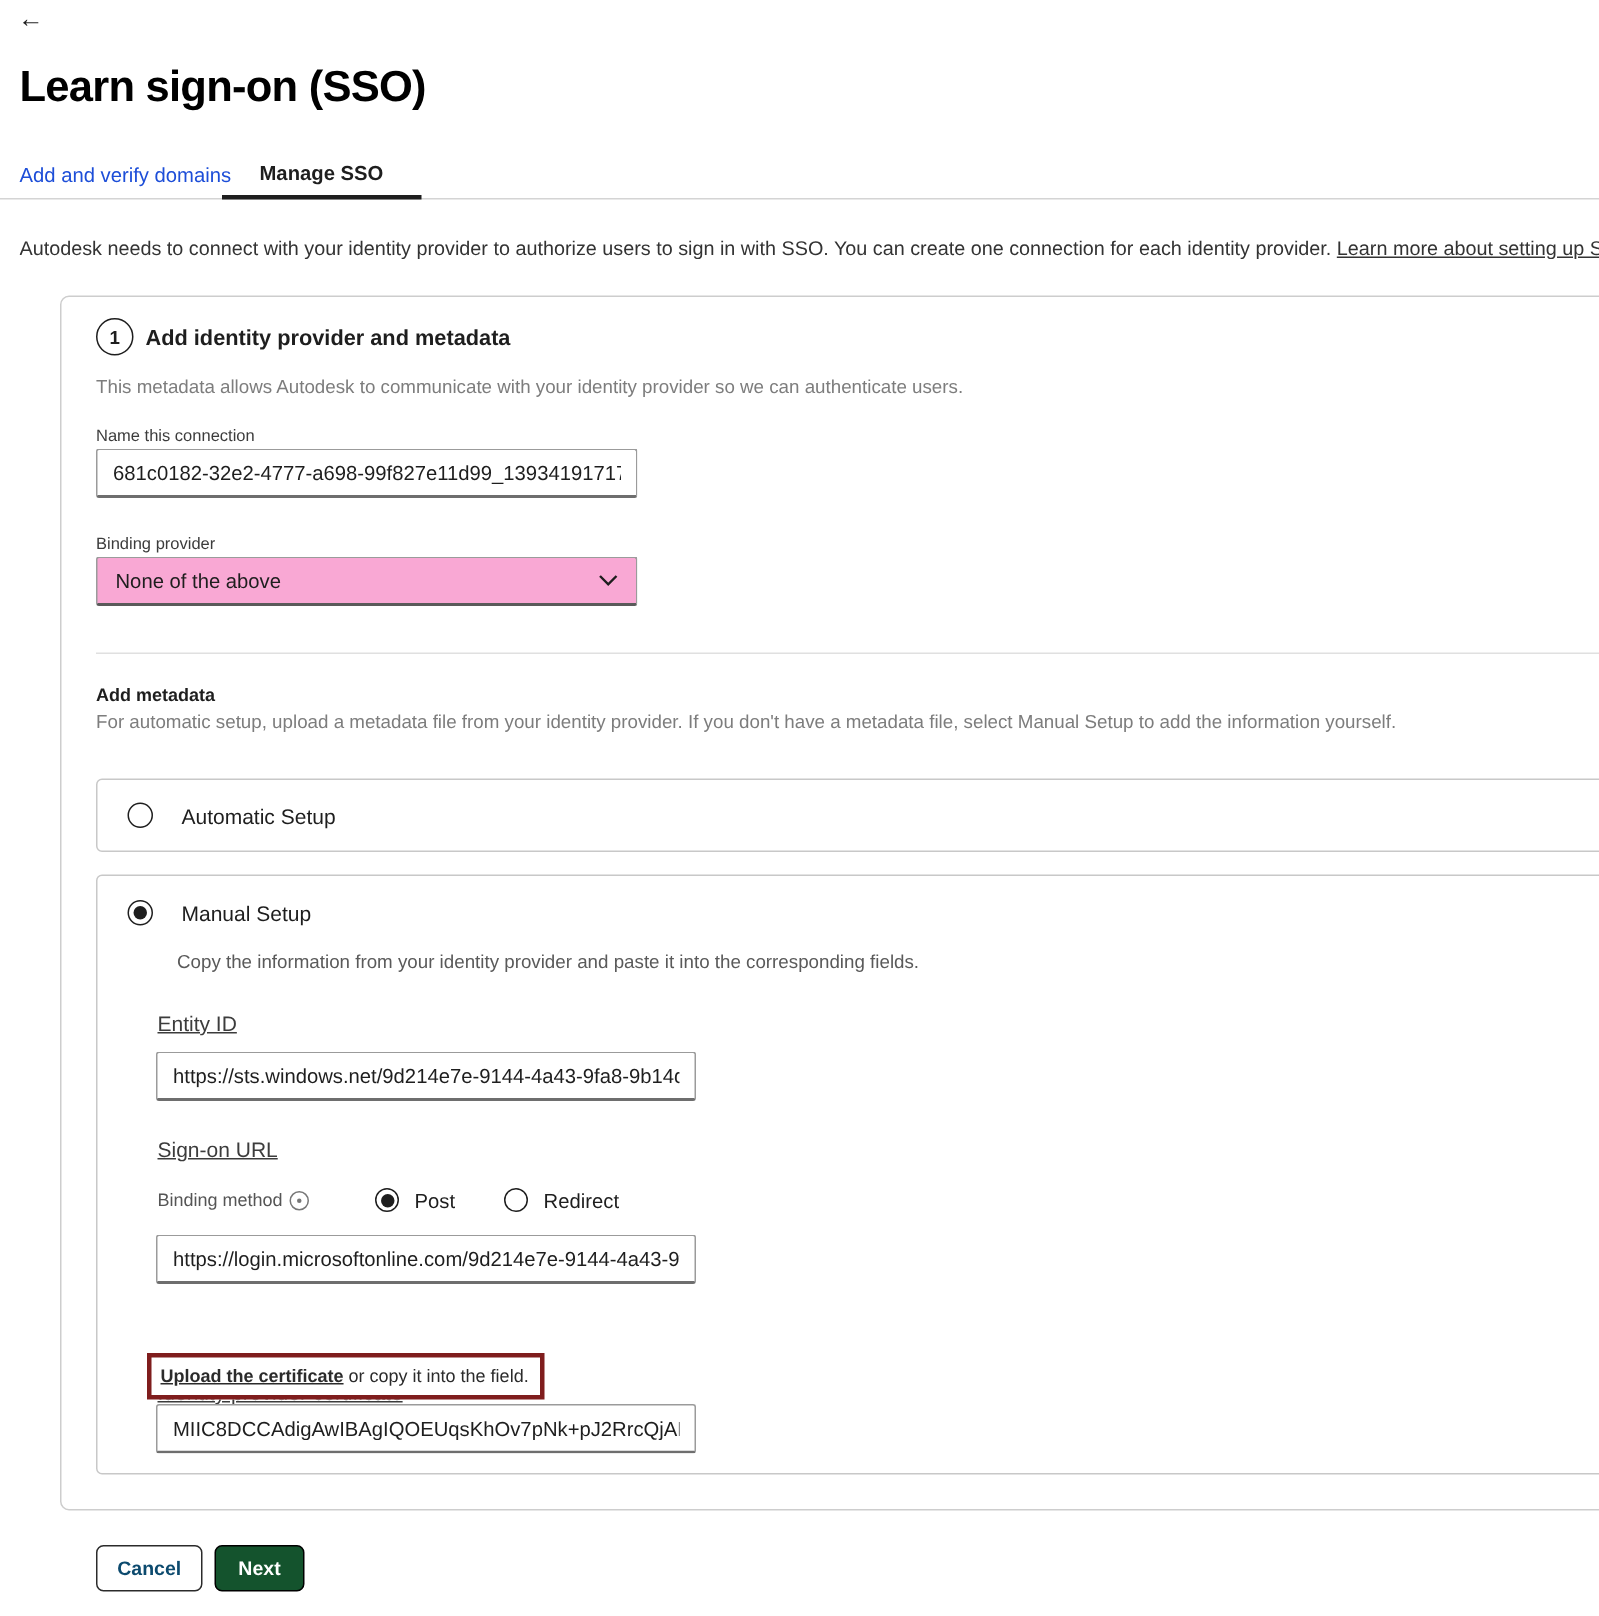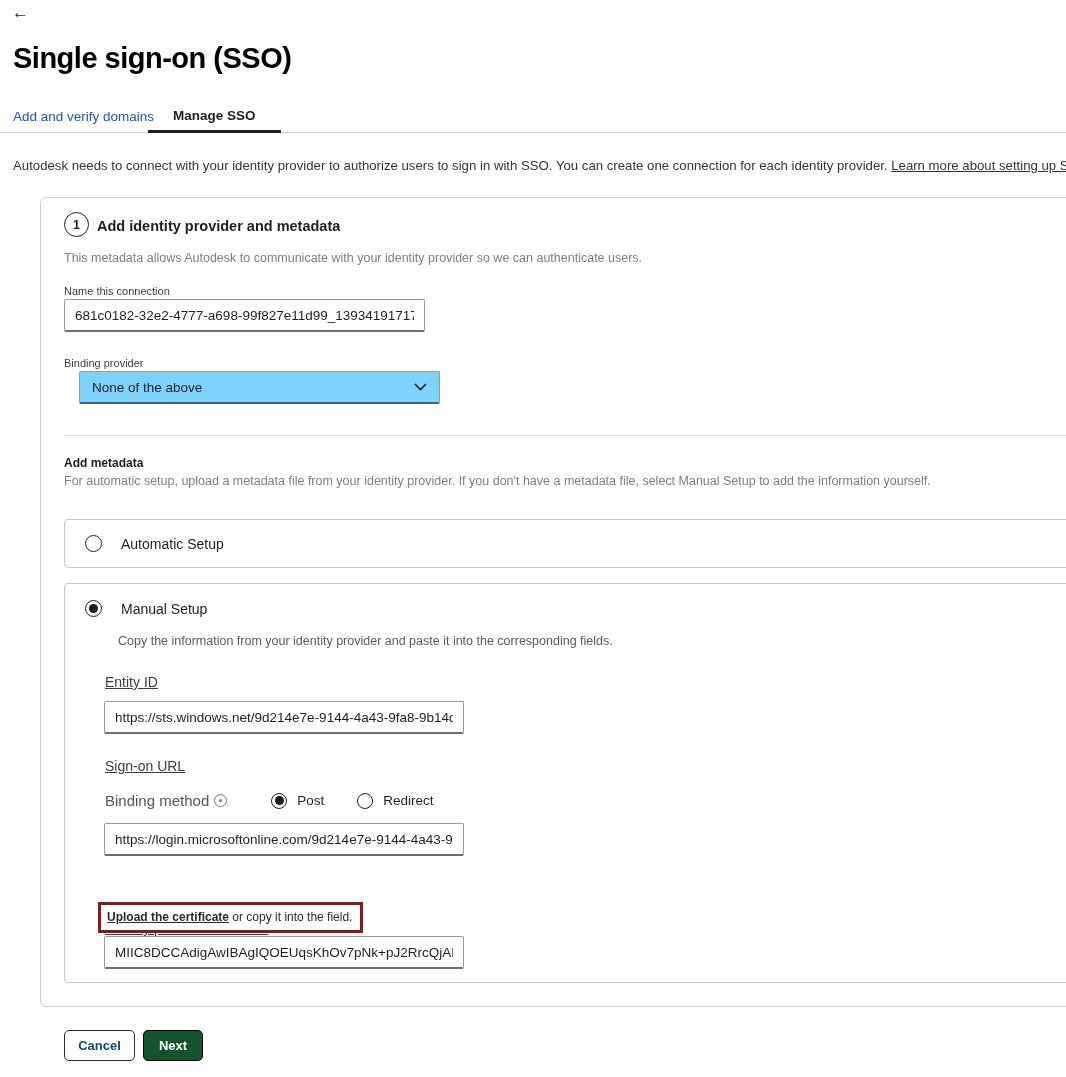--- a/index.html
+++ b/index.html
@@ -32,38 +32,38 @@
 
   .field-label { font-size:11px; color:#3c3c3c; }
   .text-field {
     display:block; border:1px solid #9b9b9b; border-bottom:2px solid #6e6e6e; border-radius:2px;
     background:#fff; font-family:"Liberation Sans", sans-serif; font-size:13.5px; color:#1e1e1e;
     padding:0 10px; outline:none; white-space:nowrap; overflow:hidden;
   }
   .select-field {
     display:flex; align-items:center; justify-content:space-between; cursor:pointer;
     border:1px solid #9b9b9b; border-bottom:2px solid #5a5a5a; border-radius:2px;
-    background:#7dd3fc; font-size:13.5px; color:#1e1e1e; padding:0 12px;margin-left:15px;
+    background:#f9a8d4; font-size:13.5px; color:#1e1e1e; padding:0 12px;
   }
 
   .hr { height:1px; background:#e0e0e0; }
 
   .meta-title { left:64px; top:456px; font-size:12px; font-weight:700; color:#1e1e1e; }
   .meta-desc { left:64px; top:474px; font-size:12.5px; color:#7d7d7d; }
 
   .option-card { left:64px; width:1010px; background:#fff; border:1px solid #c8c8c8; border-radius:4px; }
   .radio { width:17px; height:17px; border:1.8px solid #1e1e1e; border-radius:50%;
     display:inline-flex; align-items:center; justify-content:center; background:#fff; cursor:pointer; flex:none; }
   .radio.small { width:16px; height:16px; }
   .radio .dot { width:9px; height:9px; border-radius:50%; background:#1e1e1e; display:none; }
   .radio.checked .dot { display:block; }
   .option-label { font-size:14px; color:#1e1e1e; }
 
   .inner-label { font-size:14px; color:#3c3c3c;text-decoration:underline; }
-  .binding-label { font-size:15px; color:#555; }
+  .binding-label { font-size:12px; color:#555; }
   .info-icon { display:inline-flex; width:13px; height:13px; border:1px solid #777; border-radius:50%;
     align-items:center; justify-content:center; margin-left:5px; vertical-align:-2px; }
   .info-icon i { width:3px; height:3px; background:#777; border-radius:50%; }
   .radio-row-label { font-size:13.5px; color:#1e1e1e; }
 
   .upload-box { left:98px; top:902px; border:3px solid #7f1d1d; padding:5px 8px 6px 6px;
     font-size:12px; color:#2b2b2b; background:#fff; white-space:nowrap; }
   .upload-box a { color:#2b2b2b; font-weight:700; text-decoration:underline; cursor:pointer; }
 
   .btn { display:flex; align-items:center; justify-content:center; cursor:pointer;
@@ -73,21 +73,21 @@
   .btn-next { left:143px; top:1030px; width:60px; background:#14532d; border:1px solid #000; color:#fff; }
 
   .chev svg { display:block; }
 </style>
 </head>
 <body>
 
 <div class="viewport">
 
   <div class="abs back-btn">←</div>
-  <h1 class="abs page-title">Single sign-on (SSO)</h1>
+  <h1 class="abs page-title">Learn sign-on (SSO)</h1>
 
   <div class="abs tabbar">
     <div class="tab inactive">Add and verify domains</div>
     <div class="tab active">Manage SSO</div>
   </div>
 
   <p class="abs intro"><span>Autodesk needs to connect with your identity provider to authorize users to sign in with SSO. You can create one connection for each identity provider. </span><a>Learn more about setting up SSO</a></p>
 
   <div class="abs step-card"></div>
 

